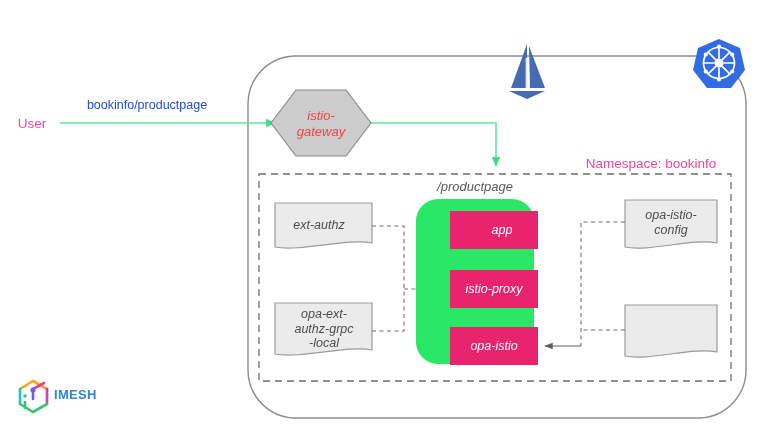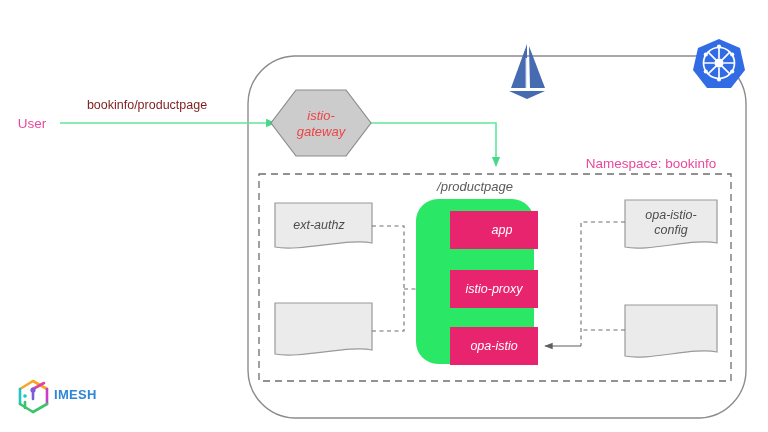--- a/index.html
+++ b/index.html
@@ -59,21 +59,21 @@
     color: #ec4899;
     font-style: normal;
   }
   .italic-label {
     font-size: 13px;
     color: #5a5a5a;
     font-style: italic;
   }
   .edge-label {
     font-size: 12.5px;
-    color: #7f1d1d;
+    color: #1d4ed8;
   }
   .logo-text {
     position: absolute;
     font-family: "Liberation Sans", sans-serif;
     font-weight: bold;
     font-size: 13px;
     letter-spacing: 0.3px;
     color: #2f86d8;
   }
 </style>
@@ -214,20 +214,23 @@
 
   <div class="node-label hex-label" style="left:281px; top:104px; width:80px; height:40px;">istio-
 gateway</div>
 
   <div class="node-label plain-label" style="left:570px; top:153px; width:162px; height:20px;">Namespace: bookinfo</div>
 
   <div class="node-label italic-label" style="left:415px; top:176px; width:120px; height:20px;">/productpage</div>
 
   <div class="node-label doc-label" style="left:277px; top:210px; width:84px; height:30px;">ext-authz</div>
 
+  <div class="node-label doc-label" style="left:277px; top:303px; width:94px; height:52px;">opa-ext-
+authz-grpc
+-local</div>
 
   <div class="node-label doc-label" style="left:626px; top:203px; width:90px; height:40px;">opa-istio-
 config</div>
 
 
   <div class="node-label container-label" style="left:450px; top:211px; width:104px; height:38px;">app</div>
 
   <div class="node-label container-label" style="left:450px; top:270px; width:88px; height:38px;">istio-proxy</div>
 
   <div class="node-label container-label" style="left:450px; top:327px; width:88px; height:38px;">opa-istio</div>

